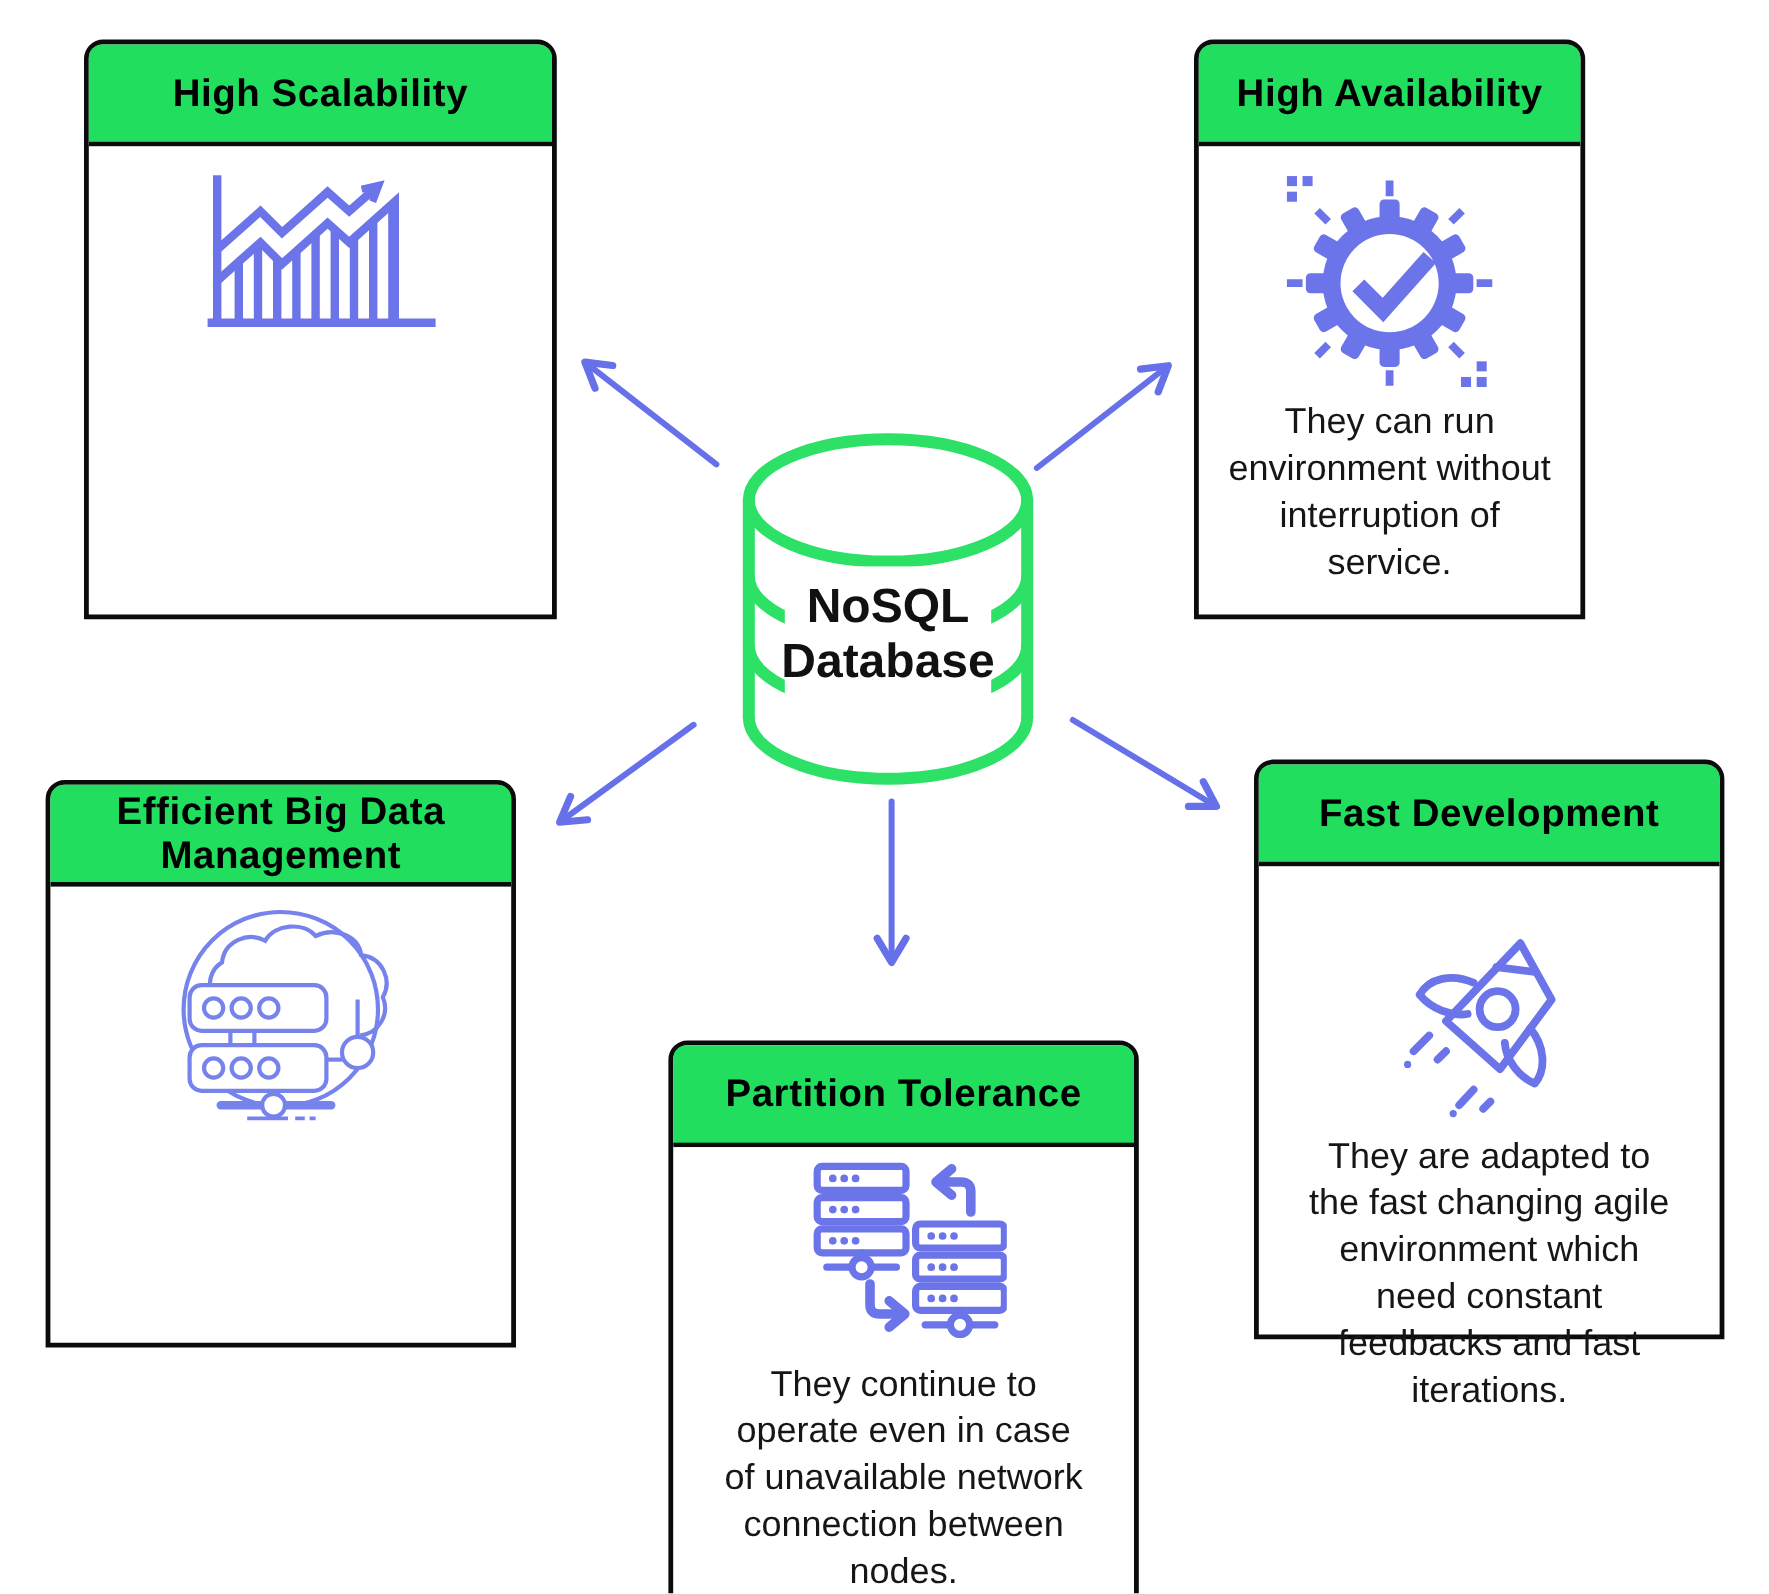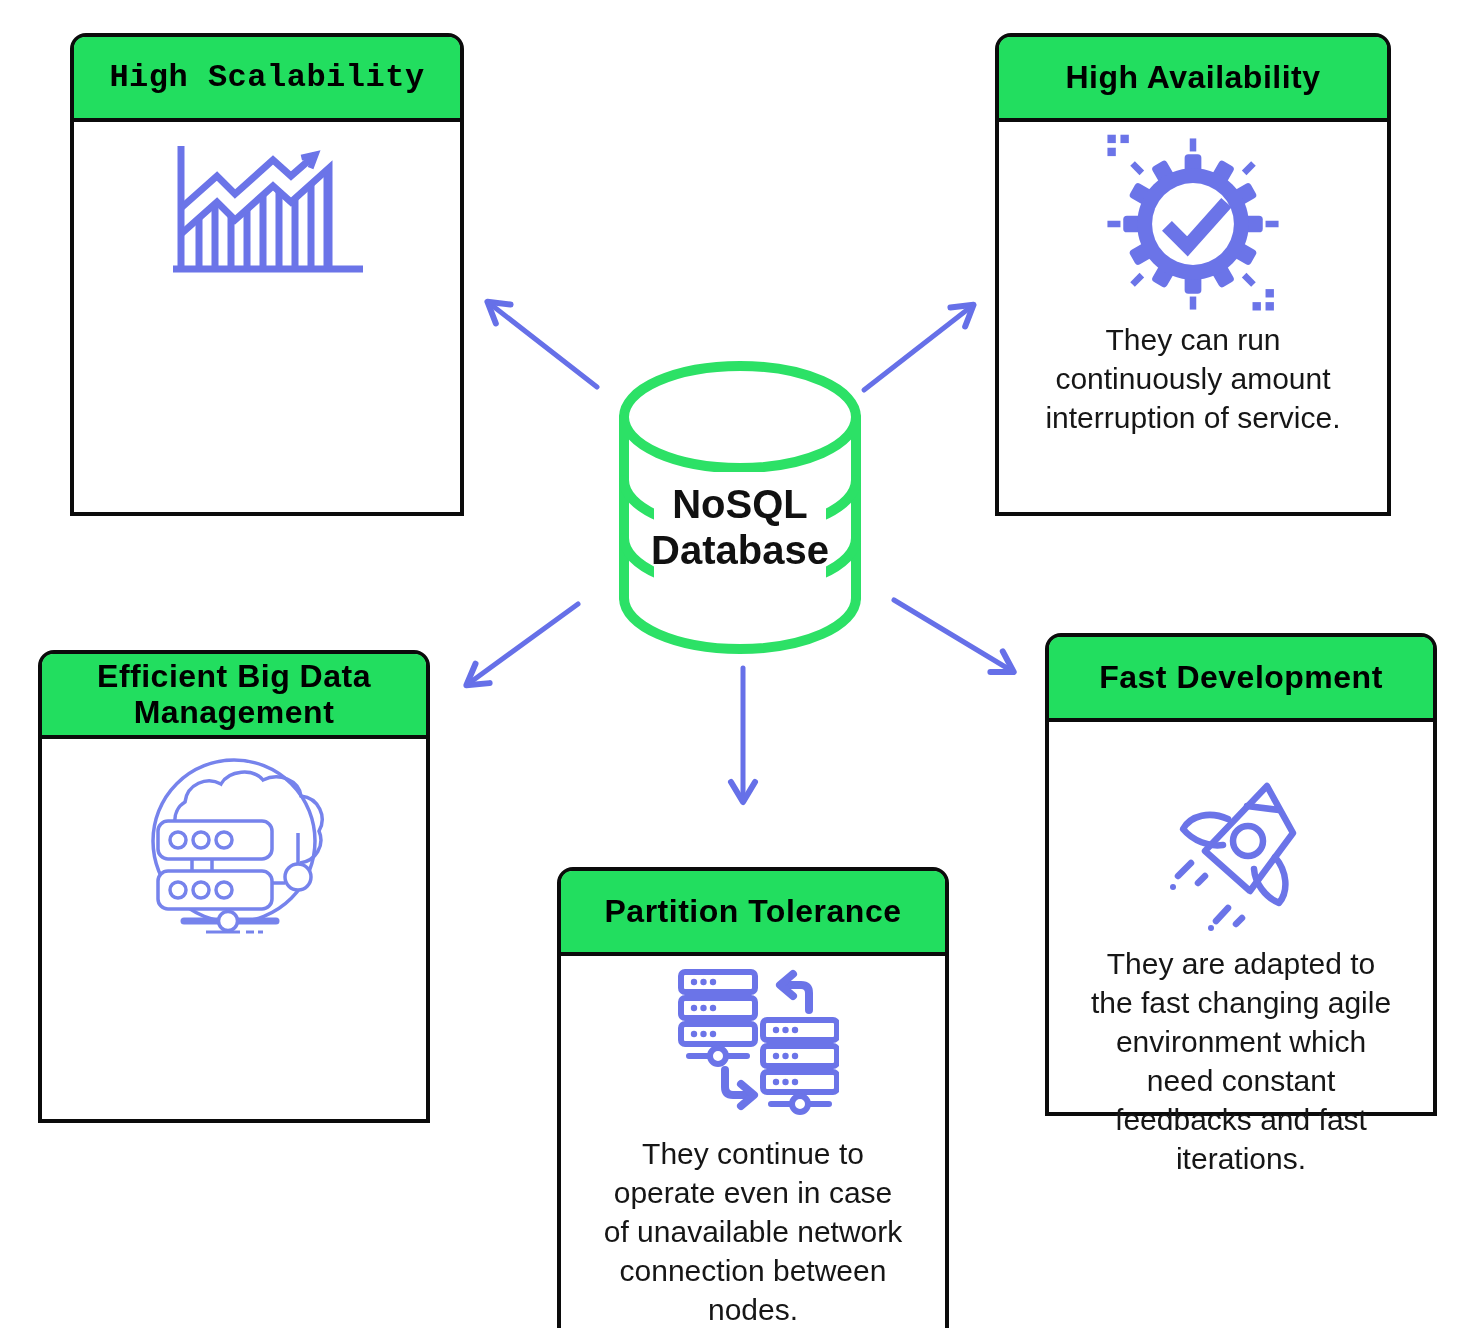--- a/index.html
+++ b/index.html
@@ -26,22 +26,22 @@
   .card-body {
     flex:1; display:flex; flex-direction:column; align-items:center;
     padding:8px 14px 6px; box-sizing:border-box;
   }
   .icon-wrap { display:flex; align-items:center; justify-content:center; }
   .card-text {
     margin:2px auto 0; max-width:302px; text-align:center;
     font-size:30px; line-height:1.30; color:#161616;
   }
   
-  #card-high-scalability   { left:70px;   top:33px;  width:394px; height:483px;font-family:Liberation Mono, monospace; }
-  #card-high-availability  { left:995px;  top:33px;  width:396px; height:483px; }
+  #card-high-scalability   { left:70px;   top:33px;  width:394px; height:483px; }
+  #card-high-availability  { left:995px;  top:33px;  width:326px; height:483px;gap:12px; }
   #card-big-data           { left:38px;   top:650px; width:392px; height:473px; }
   #card-fast-development   { left:1045px; top:633px; width:392px; height:483px;gap:40px; }
   #card-partition          { left:557px;  top:823px; width:392px; height:483px;margin-top:44px; }
 
   #center-db { position:absolute; left:618px; top:360px; width:244px; height:296px; }
   .cyl-label { font-family:"Liberation Sans", sans-serif; font-weight:bold; font-size:40px; fill:#111; }
 
   #arrow-layer { position:absolute; left:0; top:0; width:1474px; height:1328px; pointer-events:none; }
 </style>
 </head>
@@ -139,21 +139,21 @@
           <g fill="#6B74E8">
             <rect x="8" y="4" width="9" height="9"></rect>
               <rect x="22" y="4" width="9" height="9"></rect>
               <rect x="8" y="18" width="9" height="9"></rect>
             <rect x="178" y="170" width="9" height="9"></rect>
               <rect x="164" y="184" width="9" height="9"></rect>
               <rect x="178" y="184" width="9" height="9"></rect>
           </g>
         </svg>
       </div>
-      <p class="card-text">They can run continuously  amount interruption of service.</p>
+      <p class="card-text">They can run environment  without interruption of service.</p>
     </div>
   </div>
 
   <div class="card" id="card-big-data">
     <div class="card-header">
       <span class="card-title">Efficient Big Data Management</span>
     </div>
     <div class="card-body">
       <div class="icon-wrap" style="height:190px">
         <svg width="212" height="186" viewBox="0 0 212 186">

